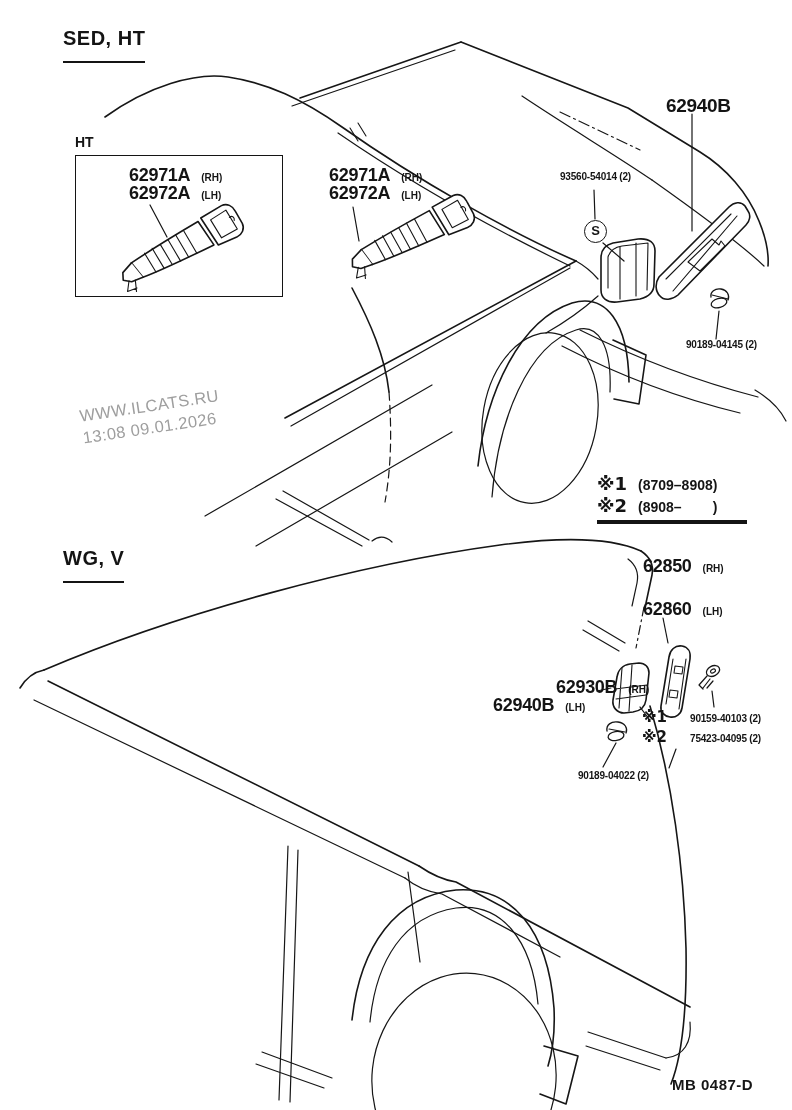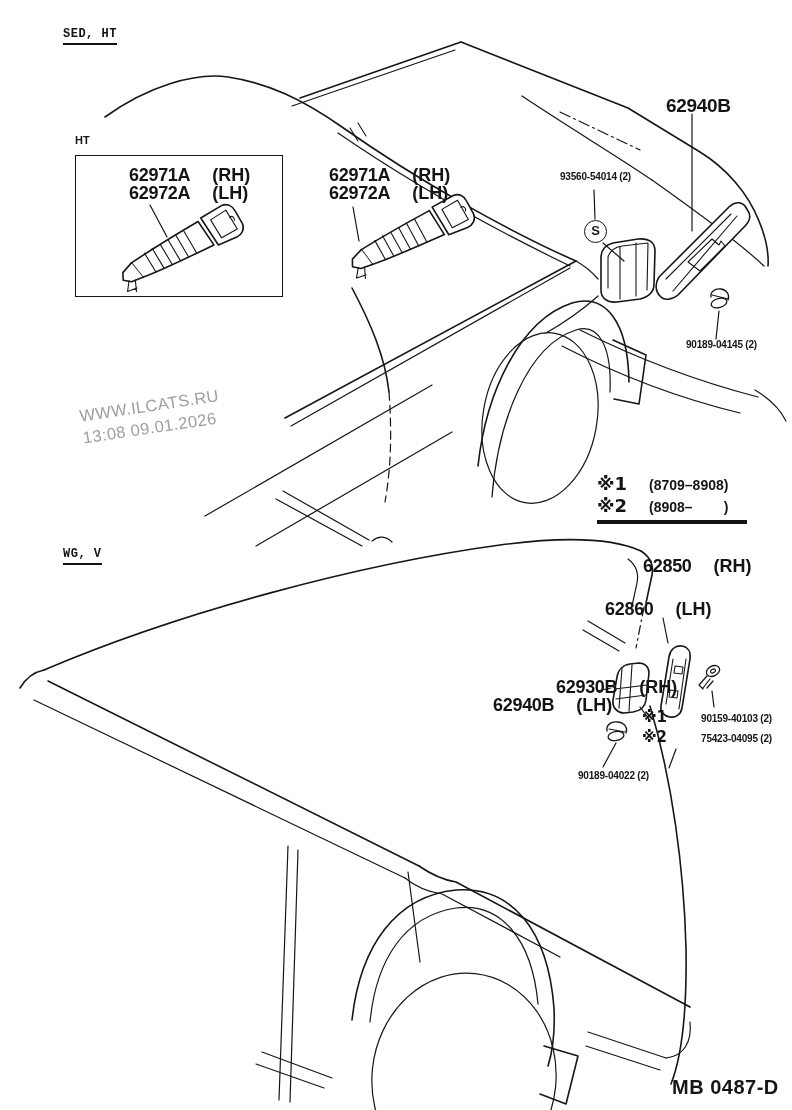--- a/index.html
+++ b/index.html
@@ -1,36 +1,36 @@
 <!DOCTYPE html>
 <html><head>
 <meta charset="utf-8">
 <style>
   html,body{margin:0;padding:0;background:#fff;}
   .canvas{position:relative;width:792px;height:1110px;background:#fff;overflow:hidden;
           font-family:"Liberation Sans",sans-serif;color:#161616;}
   svg.linework{position:absolute;left:0;top:0;}
   .lbl{position:absolute;font-weight:bold;color:#141414;white-space:pre;line-height:1.0;}
-  .row{display:flex;align-items:baseline;gap:22px;}
-  .t-title{font-size:12px;border-bottom:2.5px solid #141414;padding-bottom:3px;letter-spacing:0.5px;font-family:Liberation Mono, monospace;}
+  .row{display:flex;align-items:baseline;gap:11px;}
+  .t-title{font-size:20px;border-bottom:2.5px solid #141414;padding-bottom:13px;letter-spacing:0.5px;}
   .num{font-size:18px;letter-spacing:-0.3px;}
-  .side{font-size:18px;}
+  .side{font-size:10px;}
   .code{font-size:10px;letter-spacing:-0.2px;margin-left:12px;}
   .note-sym{font-size:18px;font-family:"DejaVu Sans","Liberation Sans",sans-serif;}
   .note-rng{font-size:14px;}
   .bnote-sym{font-size:15px;font-family:"DejaVu Sans","Liberation Sans",sans-serif;}
   .s-badge{position:absolute;left:584px;top:220px;width:23px;height:23px;border:1.7px solid #141414;
            border-radius:50%;box-sizing:border-box;text-align:center;line-height:20px;
            font-size:13px;font-weight:bold;background:#fff;}
   .inset-box{position:absolute;left:75px;top:155px;width:208px;height:142px;
              border:1.6px solid #141414;box-sizing:border-box;}
   .note-bar{position:absolute;left:597px;top:520px;width:150px;height:4px;background:#141414;}
   .watermark{position:absolute;left:78px;top:405px;color:#9e9e9e;font-size:16.5px;
              transform:rotate(-8.5deg);transform-origin:left top;line-height:22px;letter-spacing:0.4px;}
-  .footer-code{position:absolute;left:672px;top:1076px;font-size:20px;font-weight:bold;letter-spacing:0.5px;}
+  .footer-code{position:absolute;left:672px;top:1076px;font-size:15px;font-weight:bold;letter-spacing:0.5px;}
 </style>
 </head>
 <body>
 
 <div class="canvas">
 
   <svg class="linework" width="792" height="1110" viewBox="0 0 792 1110" fill="none" stroke="#161616" stroke-width="1.6" stroke-linecap="round" stroke-linejoin="round">
 
     <defs>
       <g id="duct">
@@ -142,21 +142,21 @@
       <path stroke-width="1.2" d="M597,691 L611,688"></path>
       <path stroke-width="1.2" d="M640,707 L649,719"></path>
       <path stroke-width="1.2" d="M712,691 L714,707"></path>
       <path stroke-width="1.2" d="M616,743 L603,767"></path>
       <path stroke-width="1.2" d="M676,749 L669,768"></path>
     </g>
   </svg>
 
   <div class="lbl t-title" style="left:63px;top:28px;">SED, HT</div>
 
-  <div class="lbl" style="left:75px;top:135px;font-size:11px;">HT</div>
+  <div class="lbl" style="left:75px;top:135px;font-size:14px;">HT</div>
   <div class="inset-box"></div>
 
   <div class="lbl row" style="left:129px;top:166px;">
     <span class="num">62971A</span><span class="side">(RH)</span>
   </div>
   <div class="lbl row" style="left:129px;top:184px;">
     <span class="num">62972A</span><span class="side">(LH)</span>
   </div>
 
   <div class="lbl row" style="left:329px;top:166px;">
@@ -184,21 +184,21 @@
   <div class="watermark">
     <div>WWW.ILCATS.RU</div>
     <div>13:08 09.01.2026</div>
   </div>
 
   <div class="lbl t-title" style="left:63px;top:548px;">WG, V</div>
 
   <div class="lbl row" style="left:643px;top:557px;">
     <span class="num">62850</span><span class="side">(RH)</span>
   </div>
-  <div class="lbl row" style="left:605px;top:600px;">
+  <div class="lbl row" style="left:643px;top:600px;">
     <span class="num">62860</span><span class="side">(LH)</span>
   </div>
 
   <div class="lbl row" style="left:520px;top:678px;margin-left:36px;">
     <span class="num">62930B</span><span class="side">(RH)</span>
   </div>
   <div class="lbl row" style="left:493px;top:696px;">
     <span class="num">62940B</span><span class="side">(LH)</span>
   </div>
 

